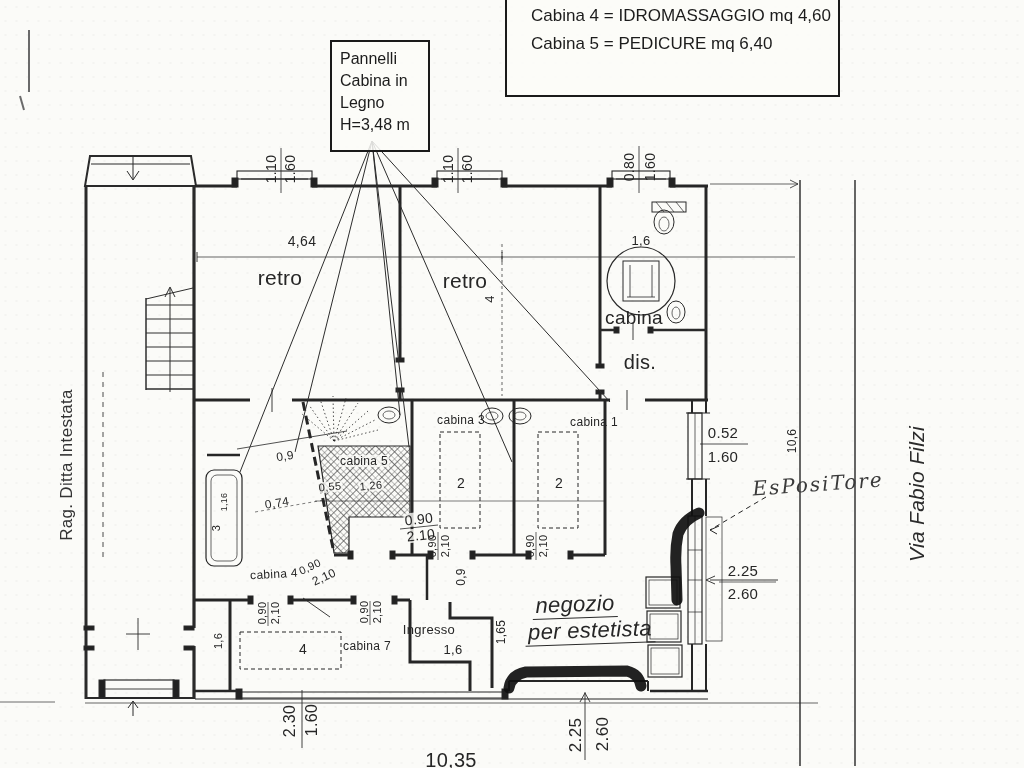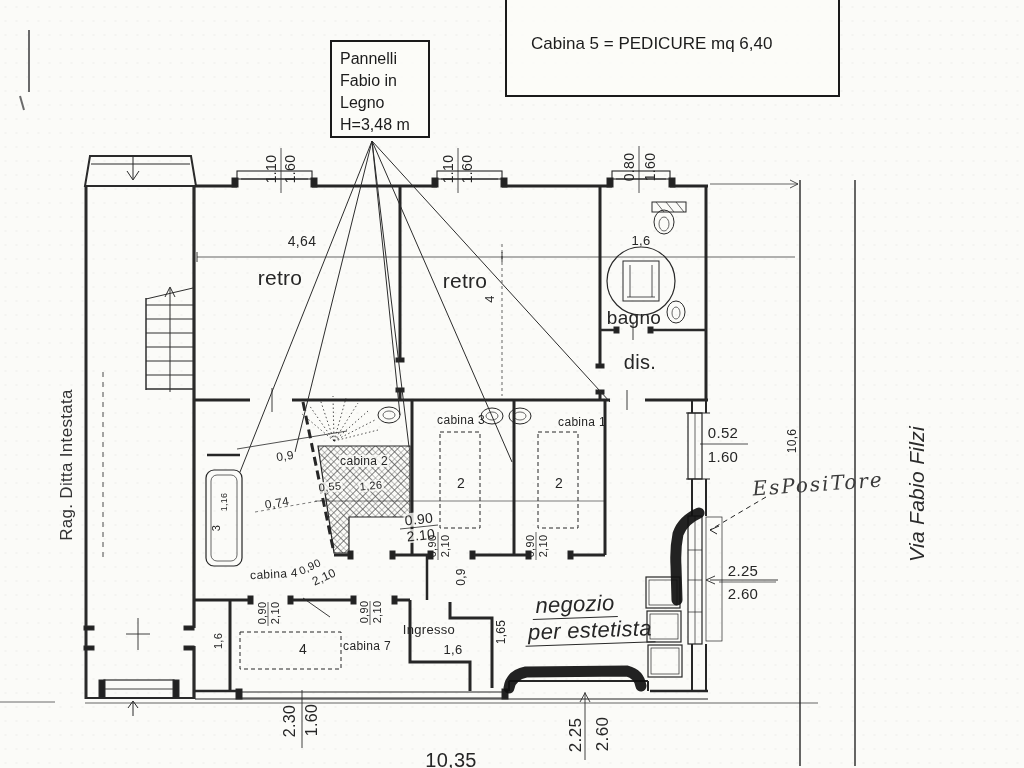--- a/index.html
+++ b/index.html
@@ -234,37 +234,38 @@
   </g>
 
   <g stroke="#2c2c2c" fill="none">
     <line x1="302" y1="690" x2="302" y2="748" stroke-width="0.9"></line>
     <line x1="585" y1="692" x2="585" y2="760" stroke-width="0.9"></line>
     <path d="M580,702 L585,693 M590,702 L585,693" stroke-width="0.9"></path>
   </g>
 </svg>
 
 <div class="box" style="left:505px;top:-8px;width:331px;height:101px;">
+  <span class="legend-line" style="top:12px;">Cabina 4 = IDROMASSAGGIO mq 4,60</span>
   <span class="legend-line" style="top:40px;">Cabina 5 = PEDICURE mq 6,40</span>
 </div>
 
-<div class="box" style="left:330px;top:40px;width:100px;height:98px;padding:6px 0 0 8px;box-sizing:border-box;">
+<div class="box" style="left:330px;top:40px;width:100px;height:112px;padding:6px 0 0 8px;box-sizing:border-box;">
   <span class="panel-line">Pannelli</span>
-  <span class="panel-line">Fabio in</span>
+  <span class="panel-line">Cabina in</span>
   <span class="panel-line">Legno</span>
   <span class="panel-line">H=3,48 m</span>
 </div>
 
 <span class="lbl" style="left:280px;top:277px;font-size:21px;">retro</span>
 <span class="lbl" style="left:465px;top:280px;font-size:21px;">retro</span>
-<span class="lbl" style="left:634px;top:317px;font-size:19px;">bagno</span>
+<span class="lbl" style="left:634px;top:317px;font-size:19px;">cabina</span>
 <span class="lbl" style="left:640px;top:362px;font-size:20px;">dis.</span>
 <span class="lbl" style="left:461px;top:420px;font-size:12px;">cabina 3</span>
-<span class="lbl" style="left:560px;top:422px;font-size:12px;padding-left:44px;">cabina 1</span>
-<span class="lbl halo" style="left:364px;top:461px;font-size:12px;">cabina 2</span>
+<span class="lbl" style="left:572px;top:422px;font-size:12px;padding-left:44px;">cabina 1</span>
+<span class="lbl halo" style="left:364px;top:461px;font-size:12px;">cabina 5</span>
 <span class="lbl" style="left:274px;top:574px;font-size:12px;transform:translate(-50%,-50%) rotate(-3deg);">cabina 4</span>
 <span class="lbl" style="left:367px;top:646px;font-size:12px;">cabina 7</span>
 <span class="lbl" style="left:429px;top:629px;font-size:13px;">Ingresso</span>
 <span class="lbl unders" style="left:575px;top:606px;font-size:22px;transform:translate(-50%,-50%) rotate(-2deg);">negozio</span>
 <span class="lbl unders" style="left:590px;top:632px;font-size:22px;transform:translate(-50%,-50%) rotate(-2deg);">per estetista</span>
 
 <span class="lbl" style="left:461px;top:483px;font-size:14px;">2</span>
 <span class="lbl" style="left:559px;top:483px;font-size:14px;">2</span>
 <span class="lbl" style="left:303px;top:649px;font-size:14px;">4</span>
 

